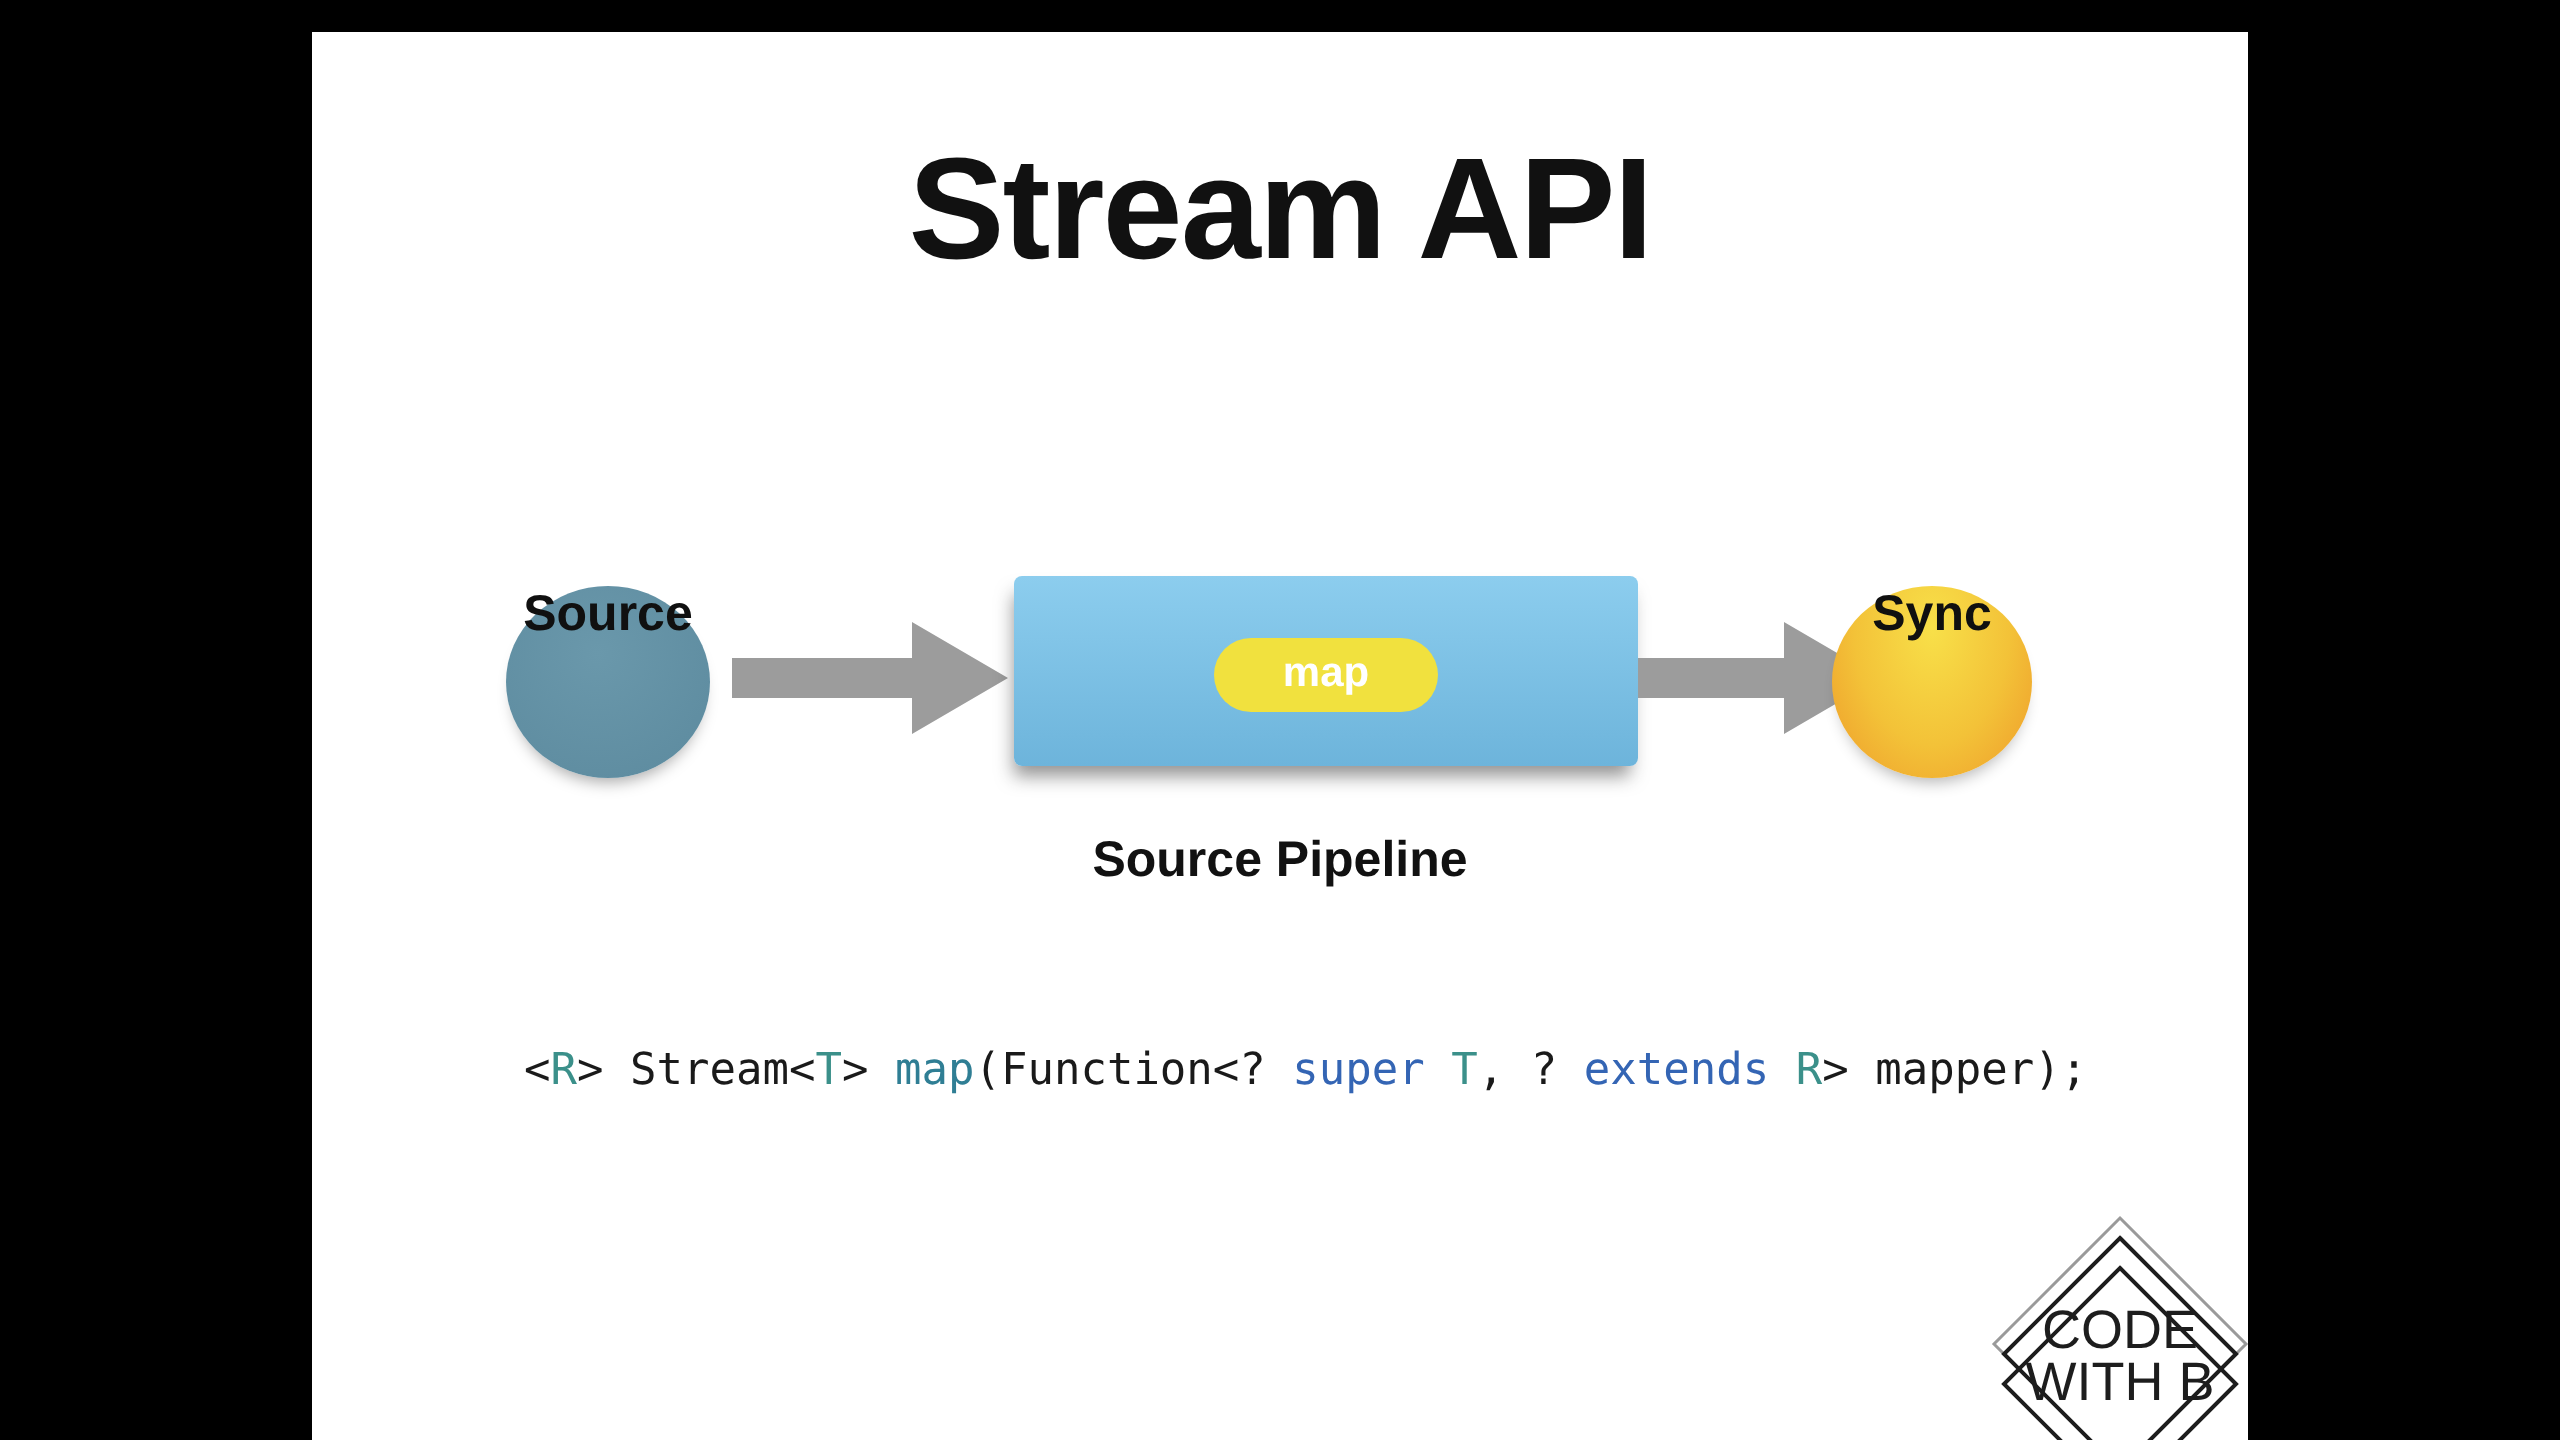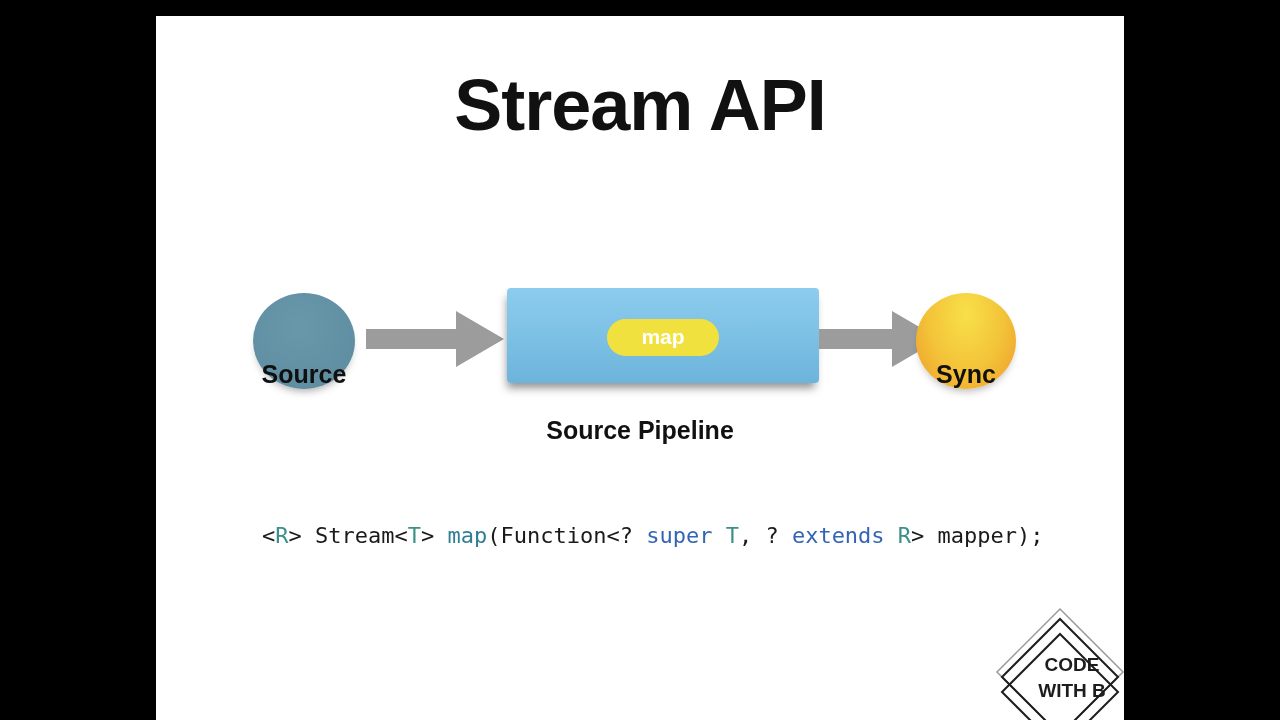--- a/index.html
+++ b/index.html
@@ -15,21 +15,21 @@
   .content{position:absolute;left:156px;top:0;width:968px;height:720px;}
 
   .slide-title{
     position:absolute;left:0;top:48px;width:968px;
     text-align:center;font-size:72px;font-weight:bold;
     color:var(--title-color,#111);letter-spacing:-1px;margin:0;
   }
 
   
   .node{
-    position:absolute;display:flex;align-items:flex-end;justify-content:center;
+    position:absolute;display:flex;align-items:flex-start;justify-content:center;
     font-weight:bold;color:#101010;
   }
   .source-circle{
     left:253px;top:277px;width:102px;height:96px;border-radius:50%;
     background:radial-gradient(circle at 45% 35%, var(--source-fill,#6a98ab) 0%, var(--source-fill-dark,#5e8ca0) 85%);
     box-shadow:0 6px 8px -4px rgba(0,0,0,.35);
     font-size:25px;
   }
   .sync-circle{
     left:916px;top:277px;width:100px;height:96px;border-radius:50%;
@@ -60,23 +60,23 @@
     position:absolute;left:262px;top:507px;
     font-family:"DejaVu Sans Mono","Liberation Mono",monospace;
     font-size:22px;white-space:pre;
   }
 
   .logo{position:absolute;left:985px;top:588px;width:150px;height:132px;}
   .logo svg{position:absolute;left:0;top:0;}
   .logo .d-black{fill:none;stroke:var(--logo-ink,#1d1d1d);stroke-width:2;}
   .logo .d-gray{fill:none;stroke:var(--logo-gray,#9a9a9a);stroke-width:1.5;}
   .logo-text{
-    position:absolute;left:12px;top:48px;width:150px;text-align:center;
-    font-weight:bold;color:var(--logo-ink,#1d1d1d);
-    font-size:19px;line-height:26px;letter-spacing:0px;
+    position:absolute;left:0;top:48px;width:150px;text-align:center;
+    font-weight:normal;color:var(--logo-ink,#1d1d1d);
+    font-size:27px;line-height:26px;letter-spacing:0px;
   }
 </style>
 </head>
 <body>
 
 <div class="stage">
   <div class="side-bar left"></div>
   <div class="side-bar right"></div>
 
   <div class="content">

